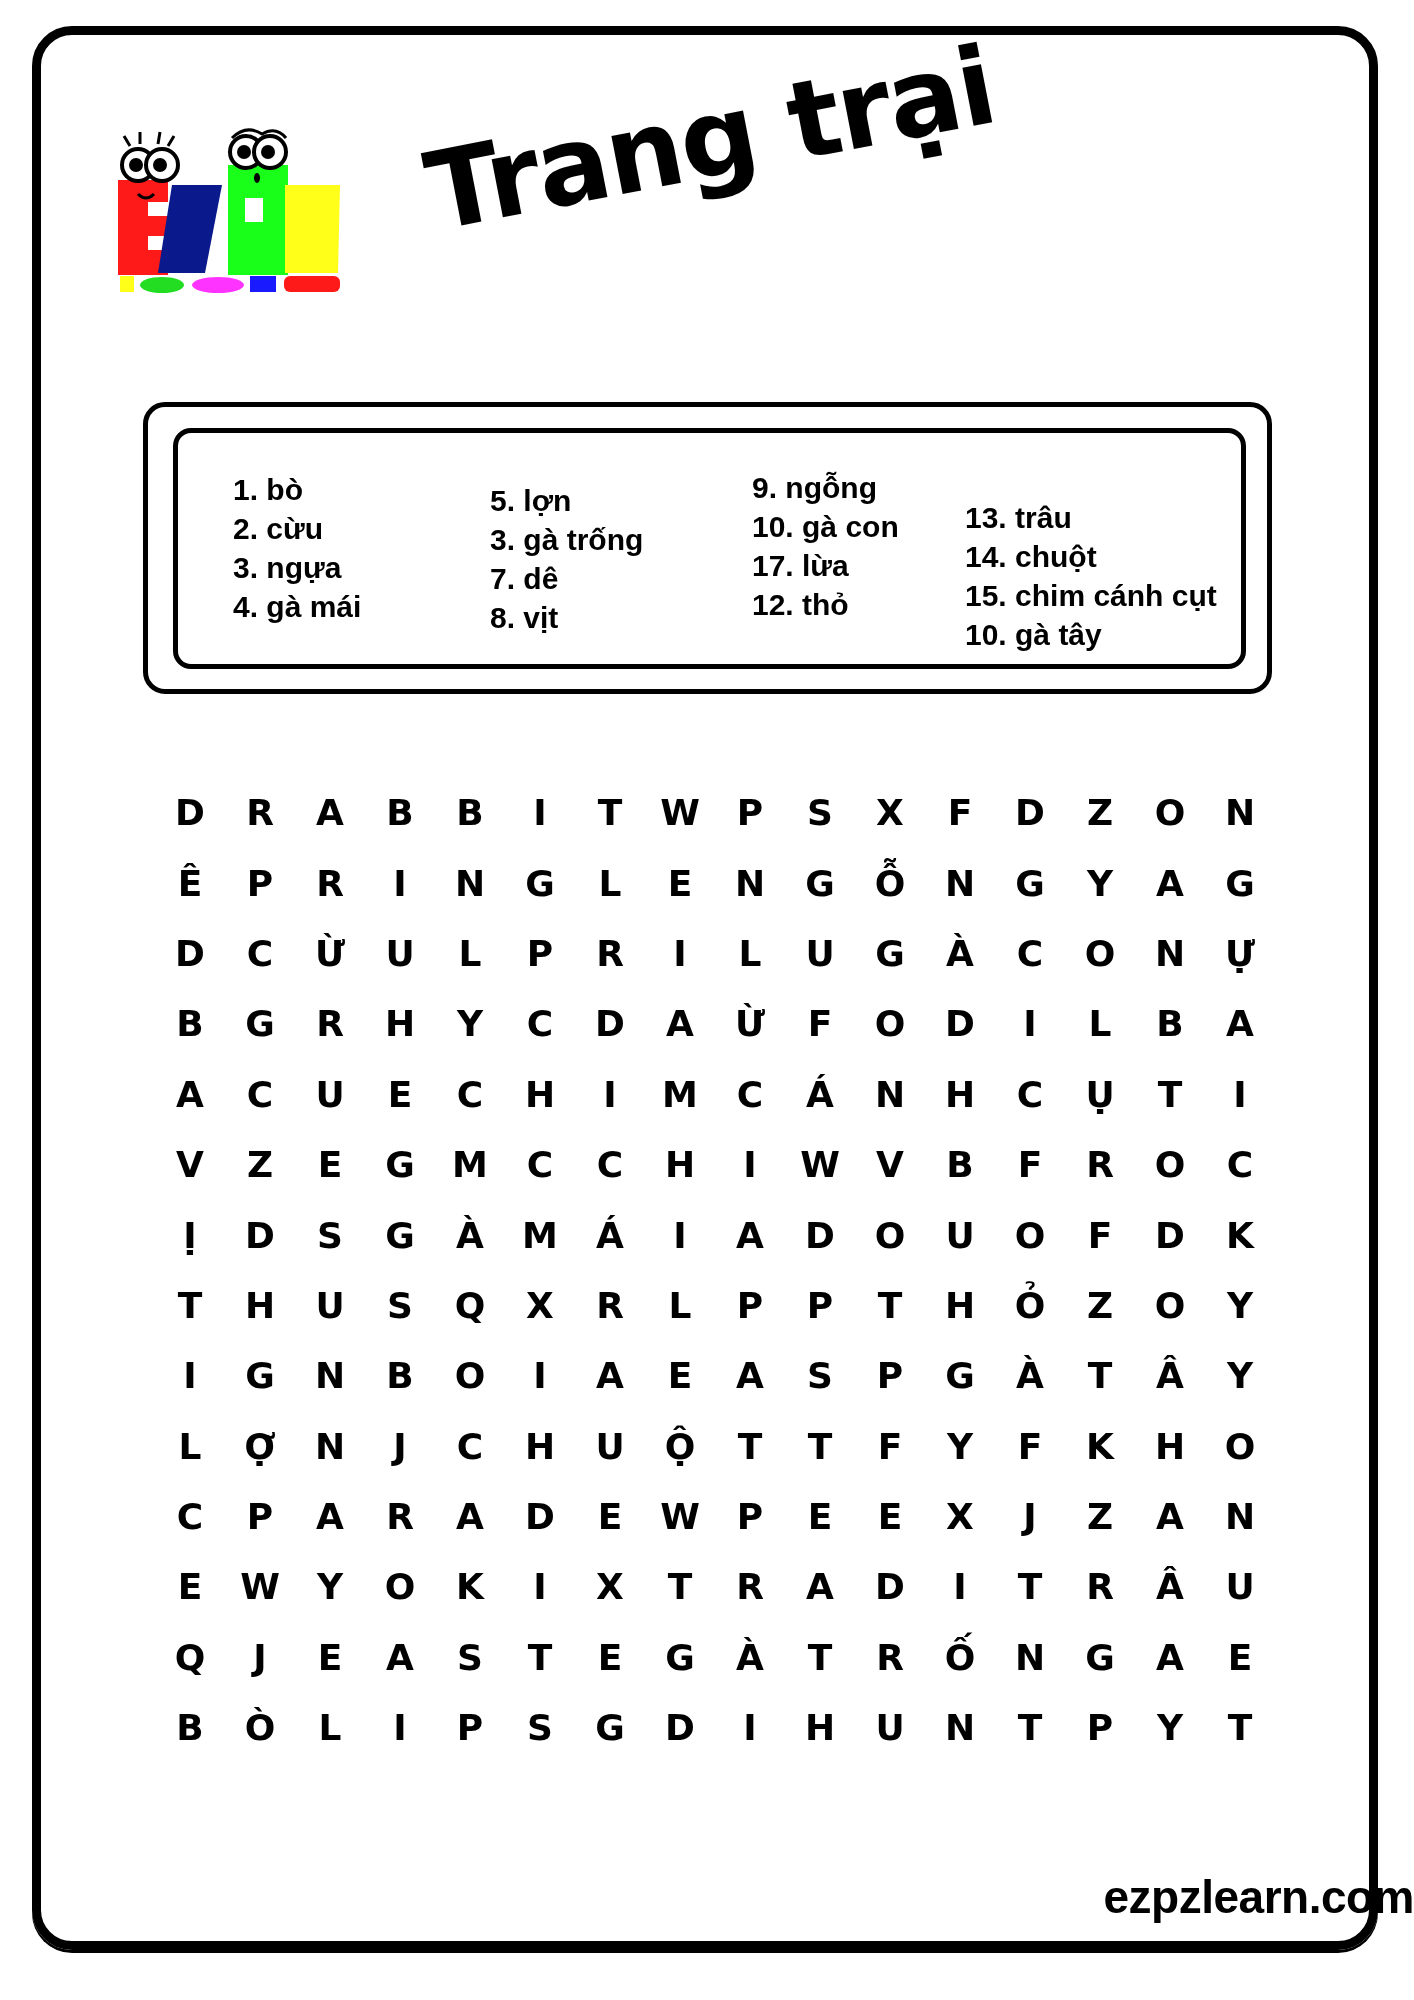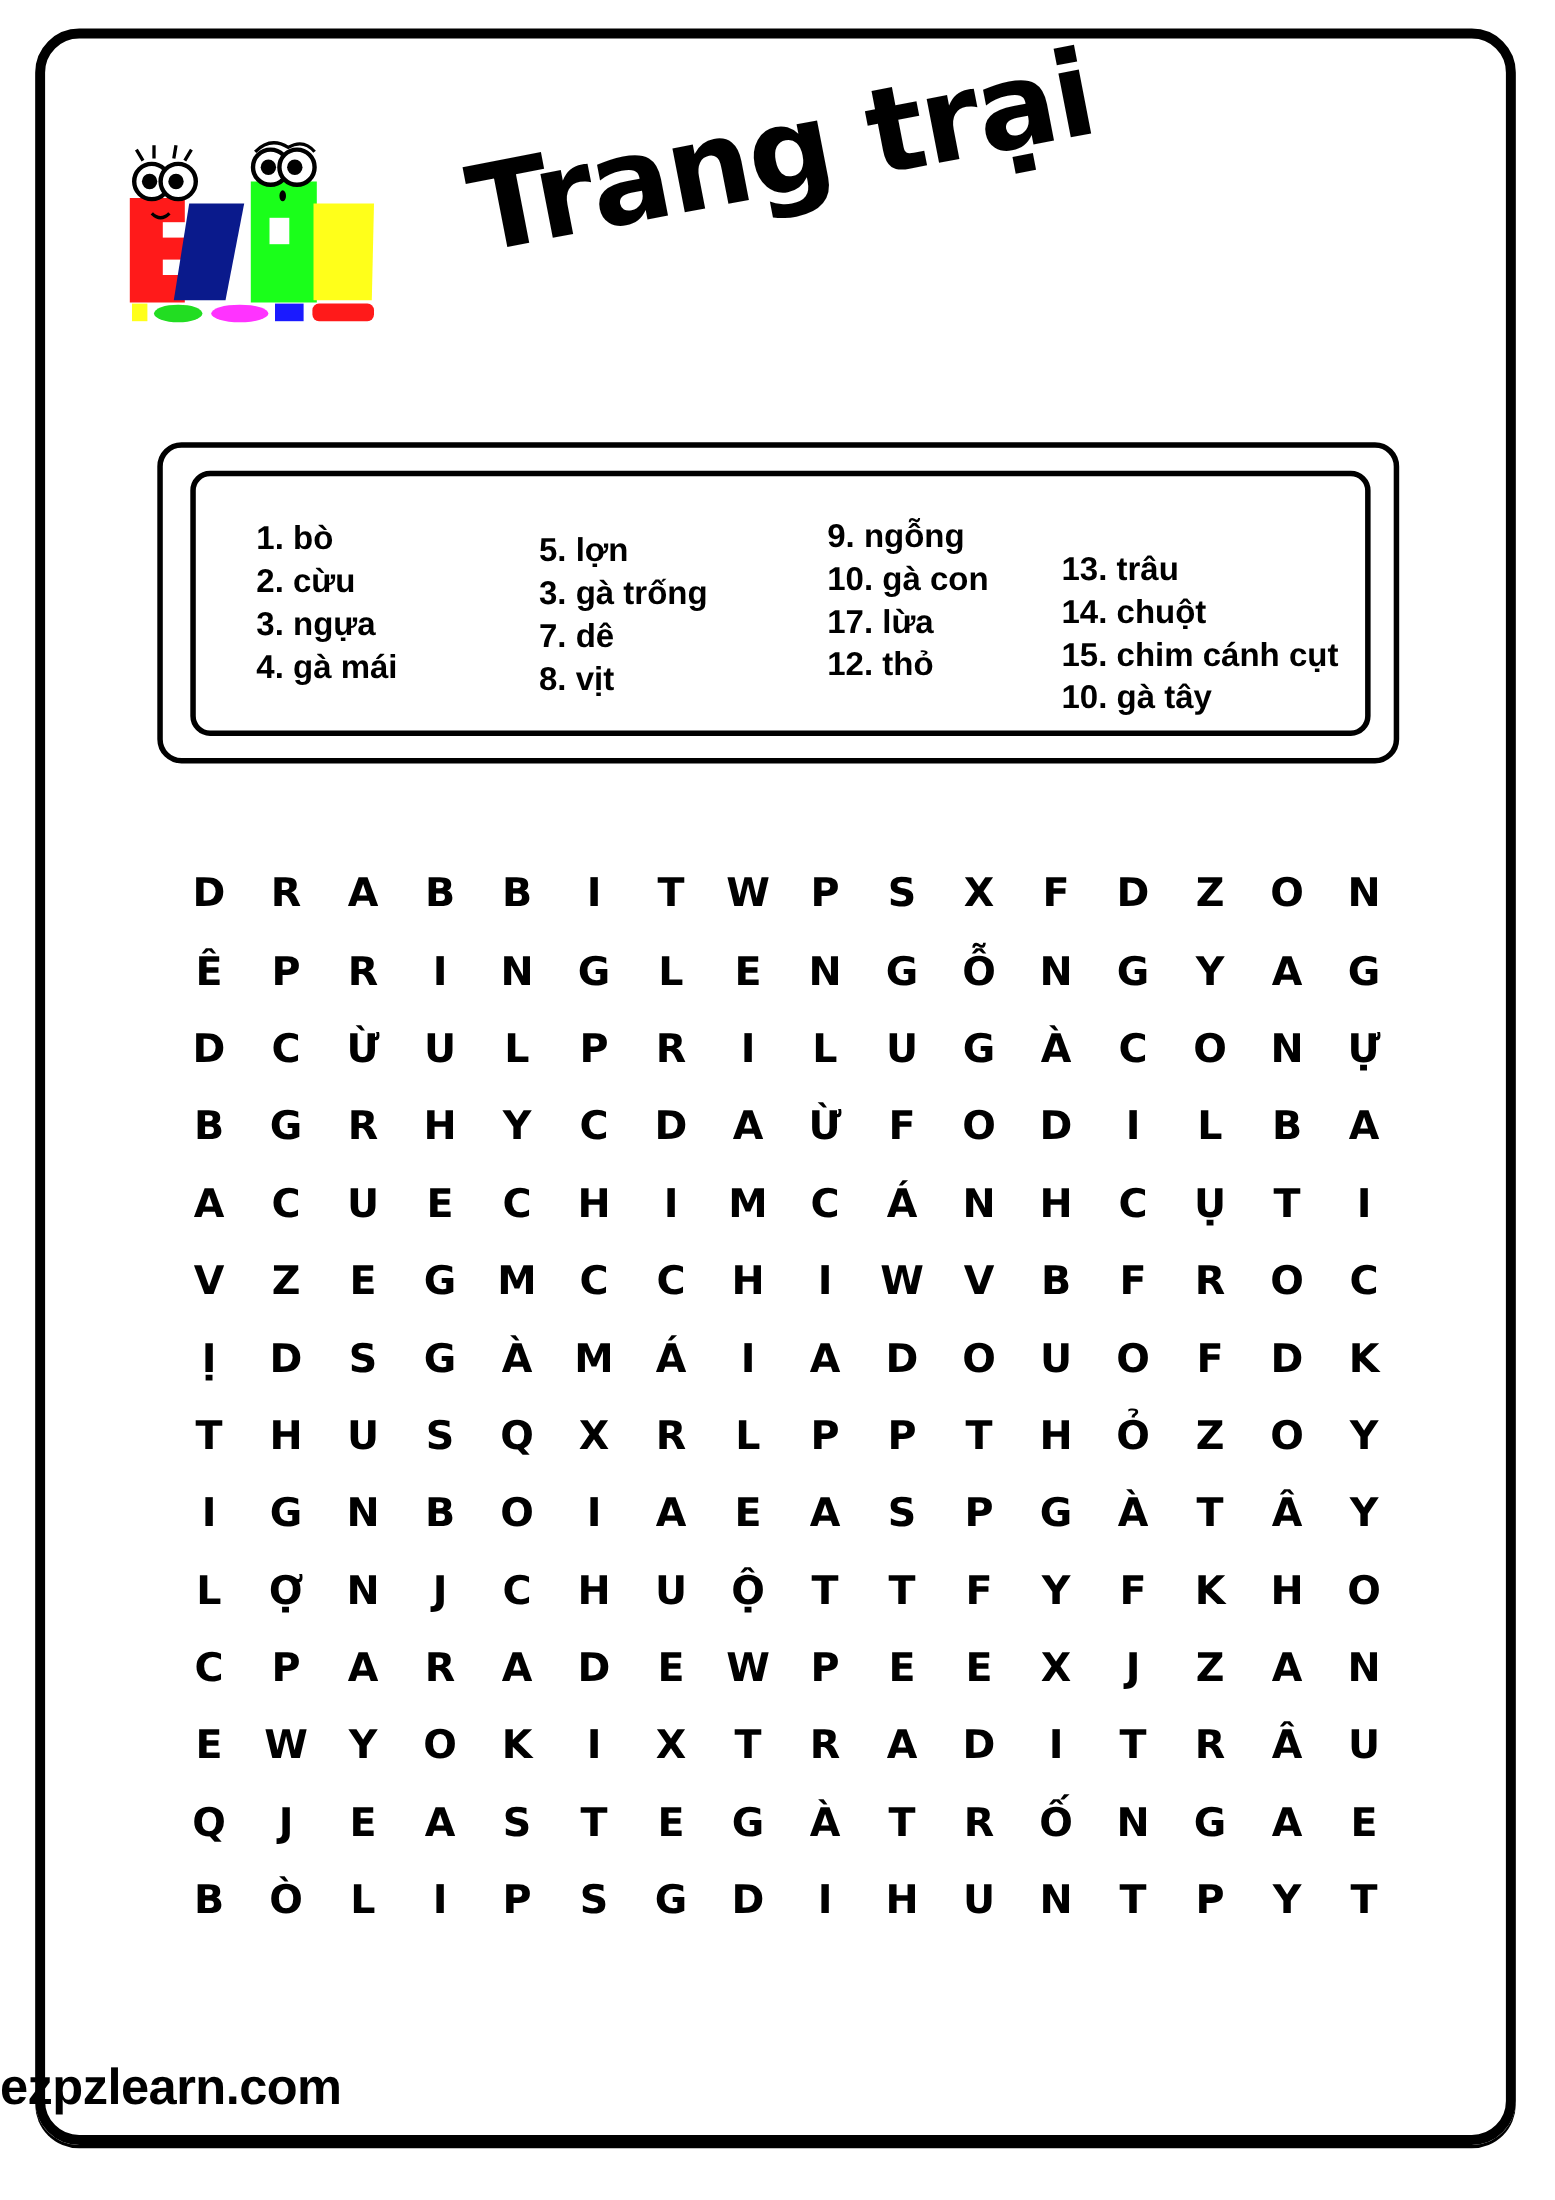--- a/index.html
+++ b/index.html
@@ -9,21 +9,21 @@
   .title { position: absolute; left: 420px; top: 60px; width: 920px; height: 300px; }
   .title .line1 { position: absolute; left: 20px; top: 70px; font-family: "DejaVu Sans", sans-serif; font-weight: bold; font-size: 108px; letter-spacing: -2px; transform: rotate(-11deg); transform-origin: left bottom; white-space: nowrap; }
   .title .line2 { position: absolute; left: 410px; top: 150px; font-family: "DejaVu Sans", sans-serif; font-weight: bold; font-size: 112px; letter-spacing: -2px; white-space: nowrap; }
   .wordbox-outer { position: absolute; left: 143px; top: 402px; width: 1129px; height: 292px; border: 5px solid #000; border-radius: 22px; box-sizing: border-box; }
   .wordbox-inner { position: absolute; left: 173px; top: 428px; width: 1073px; height: 241px; border: 5px solid #000; border-radius: 18px; box-sizing: border-box; }
   .wordcol { position: absolute; top: 470px; font-family: "Liberation Sans", sans-serif; font-weight: bold; font-size: 30px; line-height: 39px; }
   .wordcol div { white-space: nowrap; }
   .grid { position: absolute; left: 155px; top: 778px; width: 1120px; }
   .grid-row { display: flex; height: 70.4px; align-items: center; }
   .grid-cell { width: 70px; text-align: center; font-family: "DejaVu Sans", sans-serif; font-weight: bold; font-size: 36px; line-height: 1; }
-  .footer { position: absolute; left: 0; width: 1414px; top: 1870px; text-align: left; font-family: "Liberation Sans", sans-serif; font-weight: bold; font-size: 46px; letter-spacing: -0.5px; }
+  .footer { position: absolute; left: 0; width: 1414px; top: 1870px; text-align: right; font-family: "Liberation Sans", sans-serif; font-weight: bold; font-size: 46px; letter-spacing: -0.5px; }
 </style>
 </head>
 <body>
 
 <div class="frame"></div>
 
 <div class="logo">
   <svg width="260" height="185" viewBox="0 0 260 185">
 
     <rect x="18" y="70" width="50" height="95" fill="#ff1a1a"></rect>

